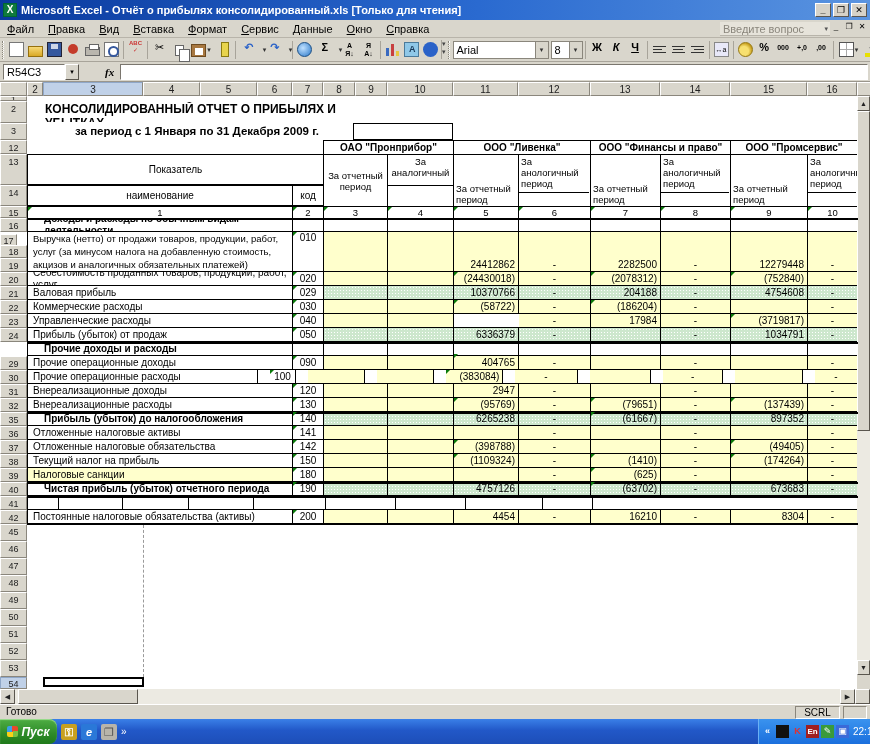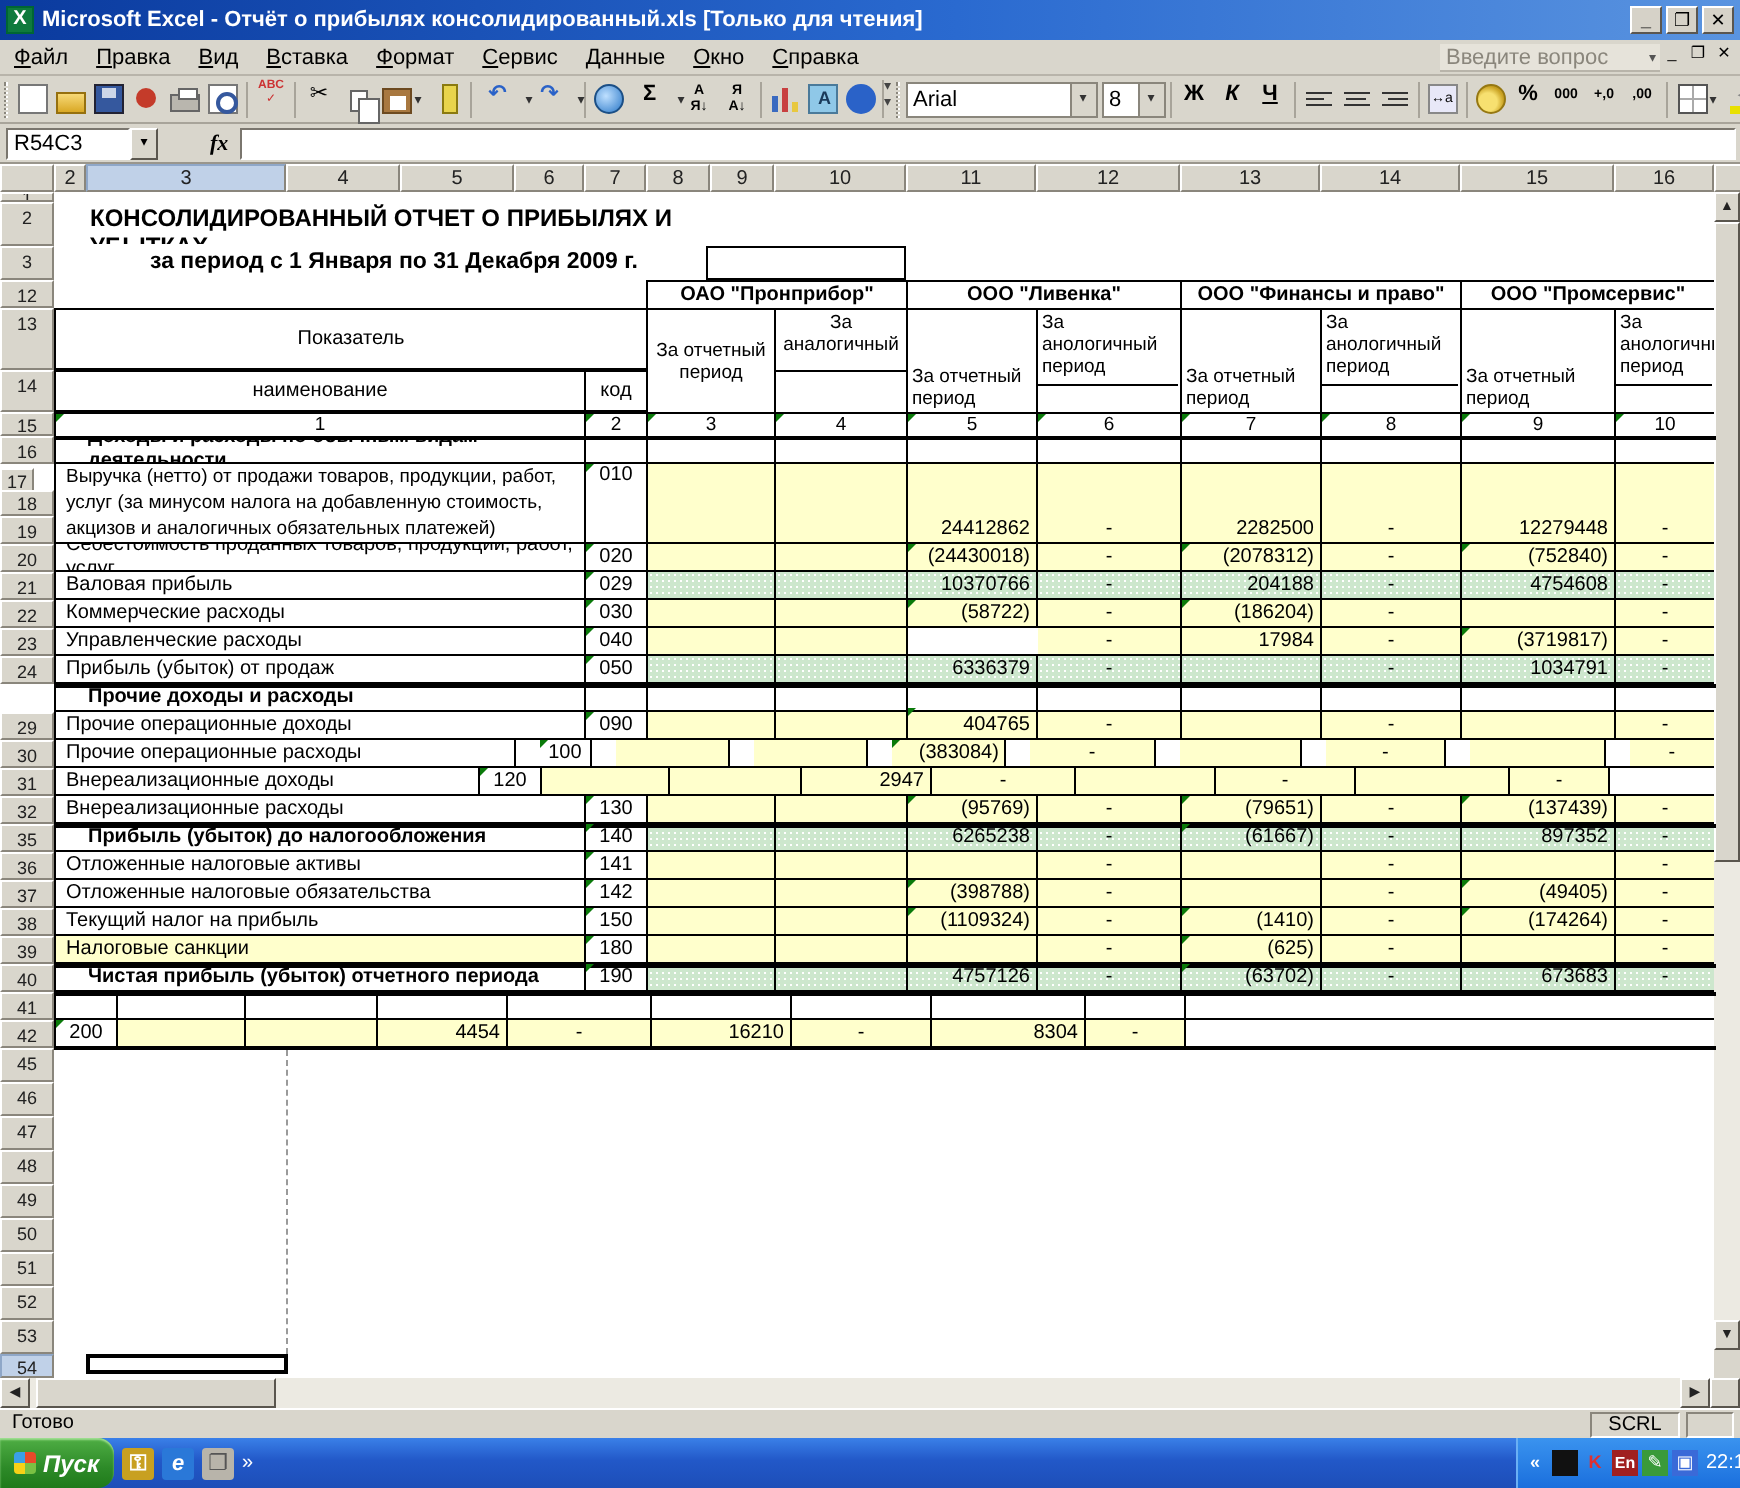--- a/index.html
+++ b/index.html
@@ -540,21 +540,21 @@
           <div class="tc val bg-y" style="width: 64px;"></div>
           <div class="tc val bg-y" style="width: 66px;"></div>
           <div class="tc val bg-y tri" style="width: 65px;">(383084)</div>
           <div class="tc val dash bg-y" style="width: 72px;">-</div>
           <div class="tc val bg-y" style="width: 70px;"></div>
           <div class="tc val dash bg-y" style="width: 70px;">-</div>
           <div class="tc val bg-y" style="width: 77px;"></div>
           <div class="tc val dash bg-y" style="width: 50px;">-</div>
         </div>
         <div class="trow" style="position: absolute; left: 27px; top: 302px; width: 831px; height: 14px;">
-          <div class="tc name" style="width: 212px;">Внереализационные доходы</div>
+          <div class="tc name" style="width: 265px;">Внереализационные доходы</div>
           <div class="tc code tri" style="width: 31px;">120</div>
           <div class="tc val bg-y" style="width: 64px;"></div>
           <div class="tc val bg-y" style="width: 66px;"></div>
           <div class="tc val bg-y" style="width: 65px;">2947</div>
           <div class="tc val dash bg-y" style="width: 72px;">-</div>
           <div class="tc val bg-y" style="width: 70px;"></div>
           <div class="tc val dash bg-y" style="width: 70px;">-</div>
           <div class="tc val bg-y" style="width: 77px;"></div>
           <div class="tc val dash bg-y" style="width: 50px;">-</div>
         </div>
@@ -647,20 +647,21 @@
           <div class="tc val" style="width: 64px;"></div>
           <div class="tc val" style="width: 66px;"></div>
           <div class="tc val" style="width: 65px;"></div>
           <div class="tc val" style="width: 72px;"></div>
           <div class="tc val" style="width: 70px;"></div>
           <div class="tc val" style="width: 70px;"></div>
           <div class="tc val" style="width: 77px;"></div>
           <div class="tc val" style="width: 50px;"></div>
         </div>
         <div class="trow" style="position: absolute; left: 27px; top: 428px; width: 831px; height: 14px;">
+          <div class="tc name" style="width: 265px;">Постоянные налоговые обязательства (активы)</div>
           <div class="tc code tri" style="width: 31px;">200</div>
           <div class="tc val bg-y" style="width: 64px;"></div>
           <div class="tc val bg-y" style="width: 66px;"></div>
           <div class="tc val bg-y" style="width: 65px;">4454</div>
           <div class="tc val dash bg-y" style="width: 72px;">-</div>
           <div class="tc val bg-y" style="width: 70px;">16210</div>
           <div class="tc val dash bg-y" style="width: 70px;">-</div>
           <div class="tc val bg-y" style="width: 77px;">8304</div>
           <div class="tc val dash bg-y" style="width: 50px;">-</div>
         </div>

